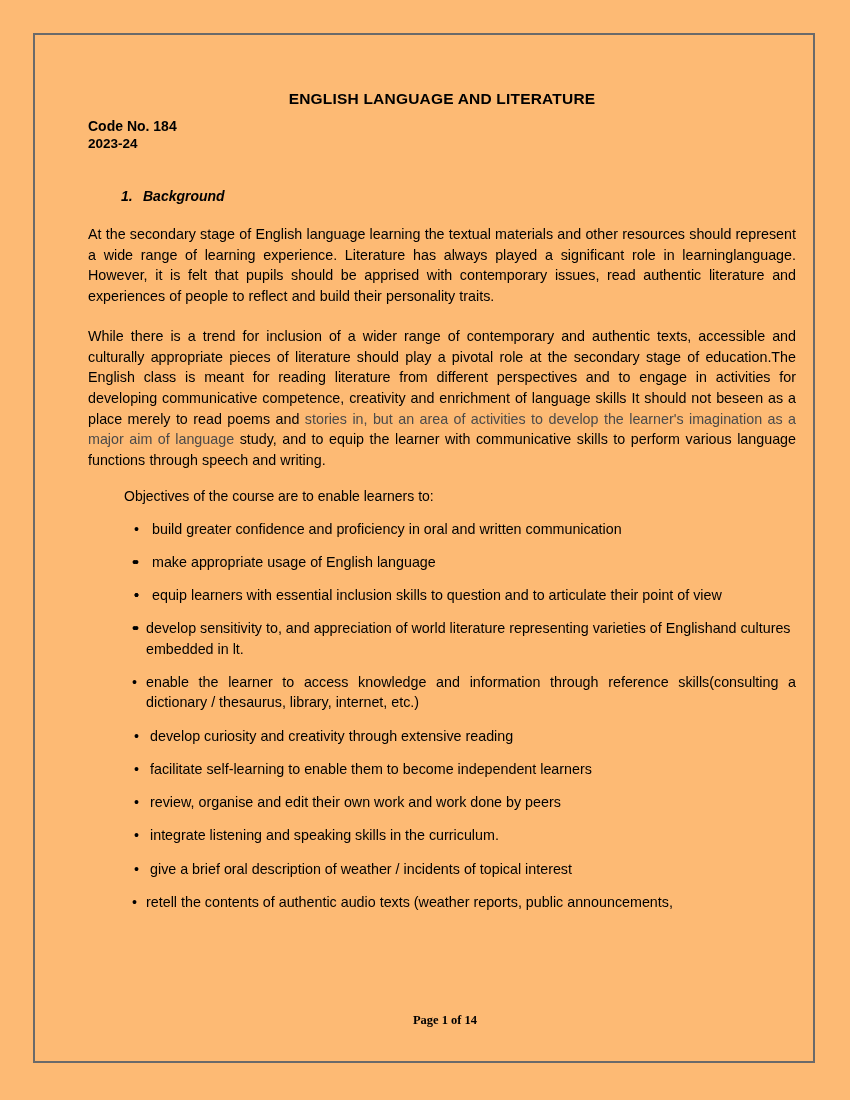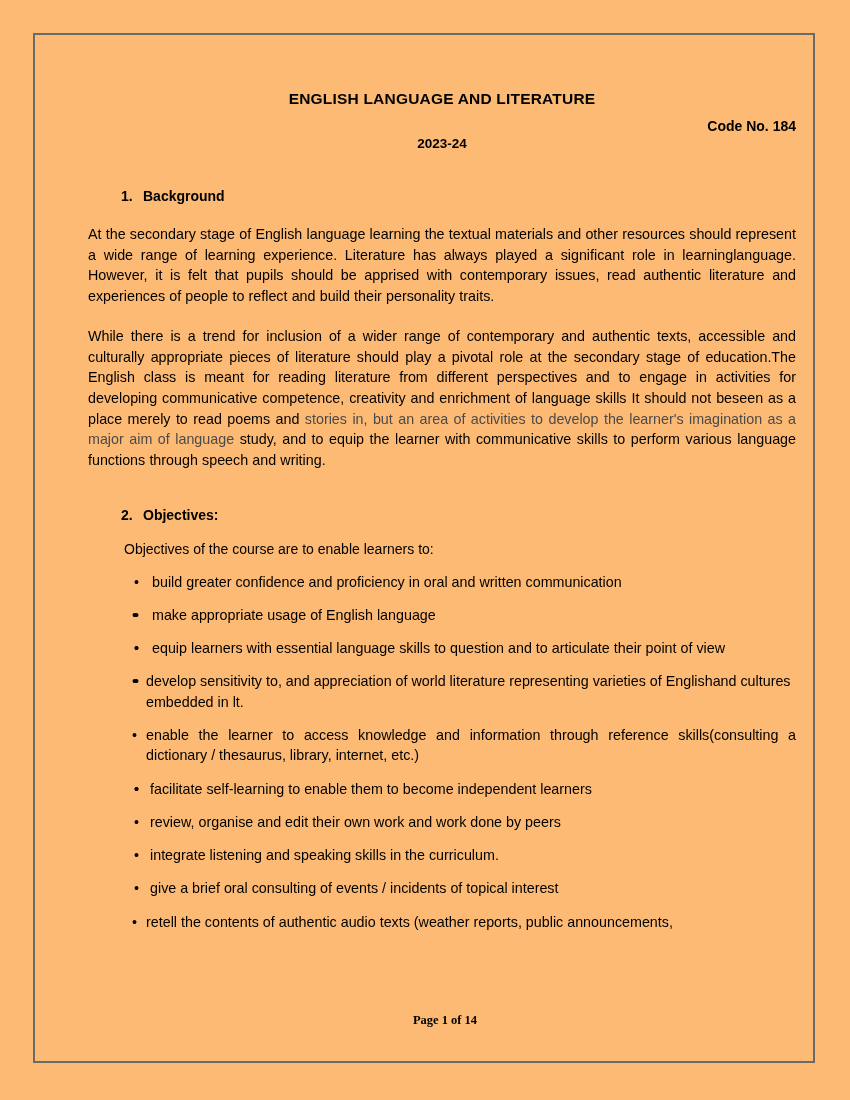--- a/index.html
+++ b/index.html
@@ -33,35 +33,35 @@
     width: 708px;
   }
   .doc-title {
     text-align: center;
     font-weight: bold;
     font-size: 15.5px;
     letter-spacing: 0.2px;
     margin: 30px 0 0 0;
   }
   .doc-code {
-    text-align: right;
+    text-align: left;
     font-weight: bold;
     font-size: 14px;
     margin: 10px 0 0 0;
   }
   .doc-year {
-    text-align: center;
     font-weight: bold;
     font-size: 13.5px;
     margin: 2px 0 0 0;
   }
   .section-heading {
     font-weight: bold;
     font-size: 14px;
     margin: 37px 0 0 33px;
+    font-style: italic;
   }
   .section-heading .num {
     display: inline-block;
     width: 22px;
   }
   .para {
     font-size: 14.3px;
     line-height: 1.44;
     text-align: justify;
     margin: 20px 0 0 0;
@@ -128,40 +128,37 @@
     <div class="doc-year">2023-24</div>
 
     <div class="section-heading">
       <span class="num">1.</span><span>Background</span>
     </div>
 
     <p class="para">At the secondary stage of English language learning the textual materials and other resources should represent a wide range of learning experience. Literature has always played a significant role in learninglanguage. However, it is felt that pupils should be apprised with contemporary issues, read authentic literature and experiences of people to reflect and build their personality traits.</p>
 
     <p class="para"><span>While there is a trend for inclusion of a wider range of contemporary and authentic texts, accessible and culturally appropriate pieces of literature should play a pivotal role at the secondary stage of education.The English class is meant for reading literature from different perspectives and to engage in activities for developing communicative competence, creativity and enrichment of language skills It should not beseen as a place merely to read poems and </span><span class="faint">stories in, but an area of activities to develop the learner's imagination as a major aim of language </span><span>study, and to equip the learner with communicative skills to perform various language functions through speech and writing.</span></p>
 
-    <div class="section-heading">
-      <span class="num">2.</span><span>Objectives:</span>
-    </div>
 
     <div class="lead-in">Objectives of the course are to enable learners to:</div>
 
     <ul class="objectives">
       <li class="ind-a"><span class="bullet">•</span><span>build greater confidence and proficiency in oral and written communication</span></li>
       <li class="ind-b"><span class="bullet">•</span></li>
       <li class="ind-a"><span class="bullet">•</span><span>make appropriate usage of English language</span></li>
       <li class="ind-a"><span class="bullet">•</span></li>
-      <li class="ind-a"><span class="bullet">•</span><span>equip learners with essential language skills to question and to articulate their point of view</span></li>
+      <li class="ind-a"><span class="bullet">•</span><span>equip learners with essential inclusion skills to question and to articulate their point of view</span></li>
       <li class="ind-a"><span class="bullet">•</span></li>
       <li class="ind-b"><span class="bullet">•</span><span>develop sensitivity to, and appreciation of world literature representing varieties of Englishand cultures embedded in lt.</span></li>
       <li class="ind-b justify-line"><span class="bullet">•</span><span>enable the learner to access knowledge and information through reference skills(consulting a dictionary / thesaurus, library, internet, etc.)</span></li>
-      <li class="ind-c"><span class="bullet">•</span></li>
+      <li class="ind-c"><span class="bullet">•</span><span>develop curiosity and creativity through extensive reading</span></li>
       <li class="ind-c"><span class="bullet">•</span><span>facilitate self-learning to enable them to become independent learners</span></li>
       <li class="ind-c"><span class="bullet">•</span><span>review, organise and edit their own work and work done by peers</span></li>
       <li class="ind-c"><span class="bullet">•</span><span>integrate listening and speaking skills in the curriculum.</span></li>
-      <li class="ind-c"><span class="bullet">•</span><span>give a brief oral consulting of events / incidents of topical interest</span></li>
+      <li class="ind-c"><span class="bullet">•</span><span>give a brief oral description of weather / incidents of topical interest</span></li>
       <li class="ind-b"><span class="bullet">•</span><span>retell the contents of authentic audio texts (weather reports, public announcements,</span></li>
     </ul>
 
   </div>
 
   <div class="footer">Page 1 of 14</div>
 
 </div>
 
 </body></html>

